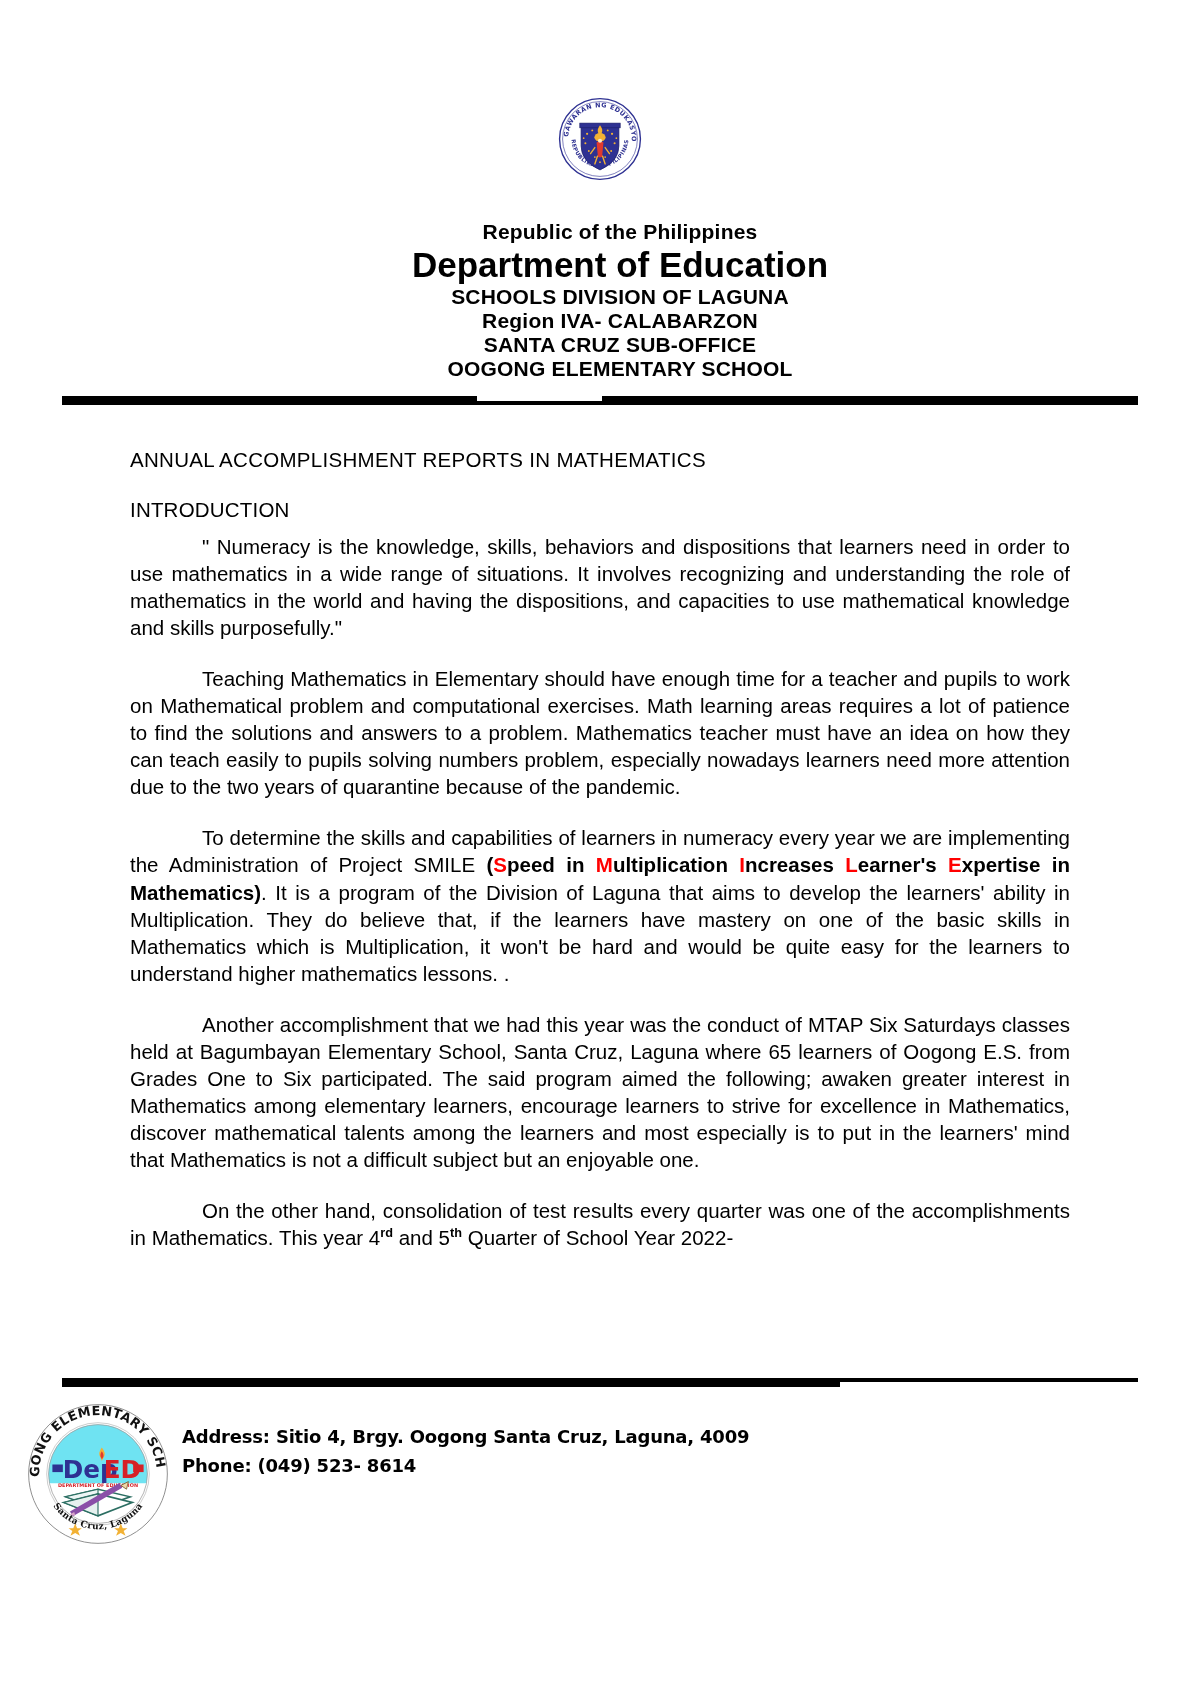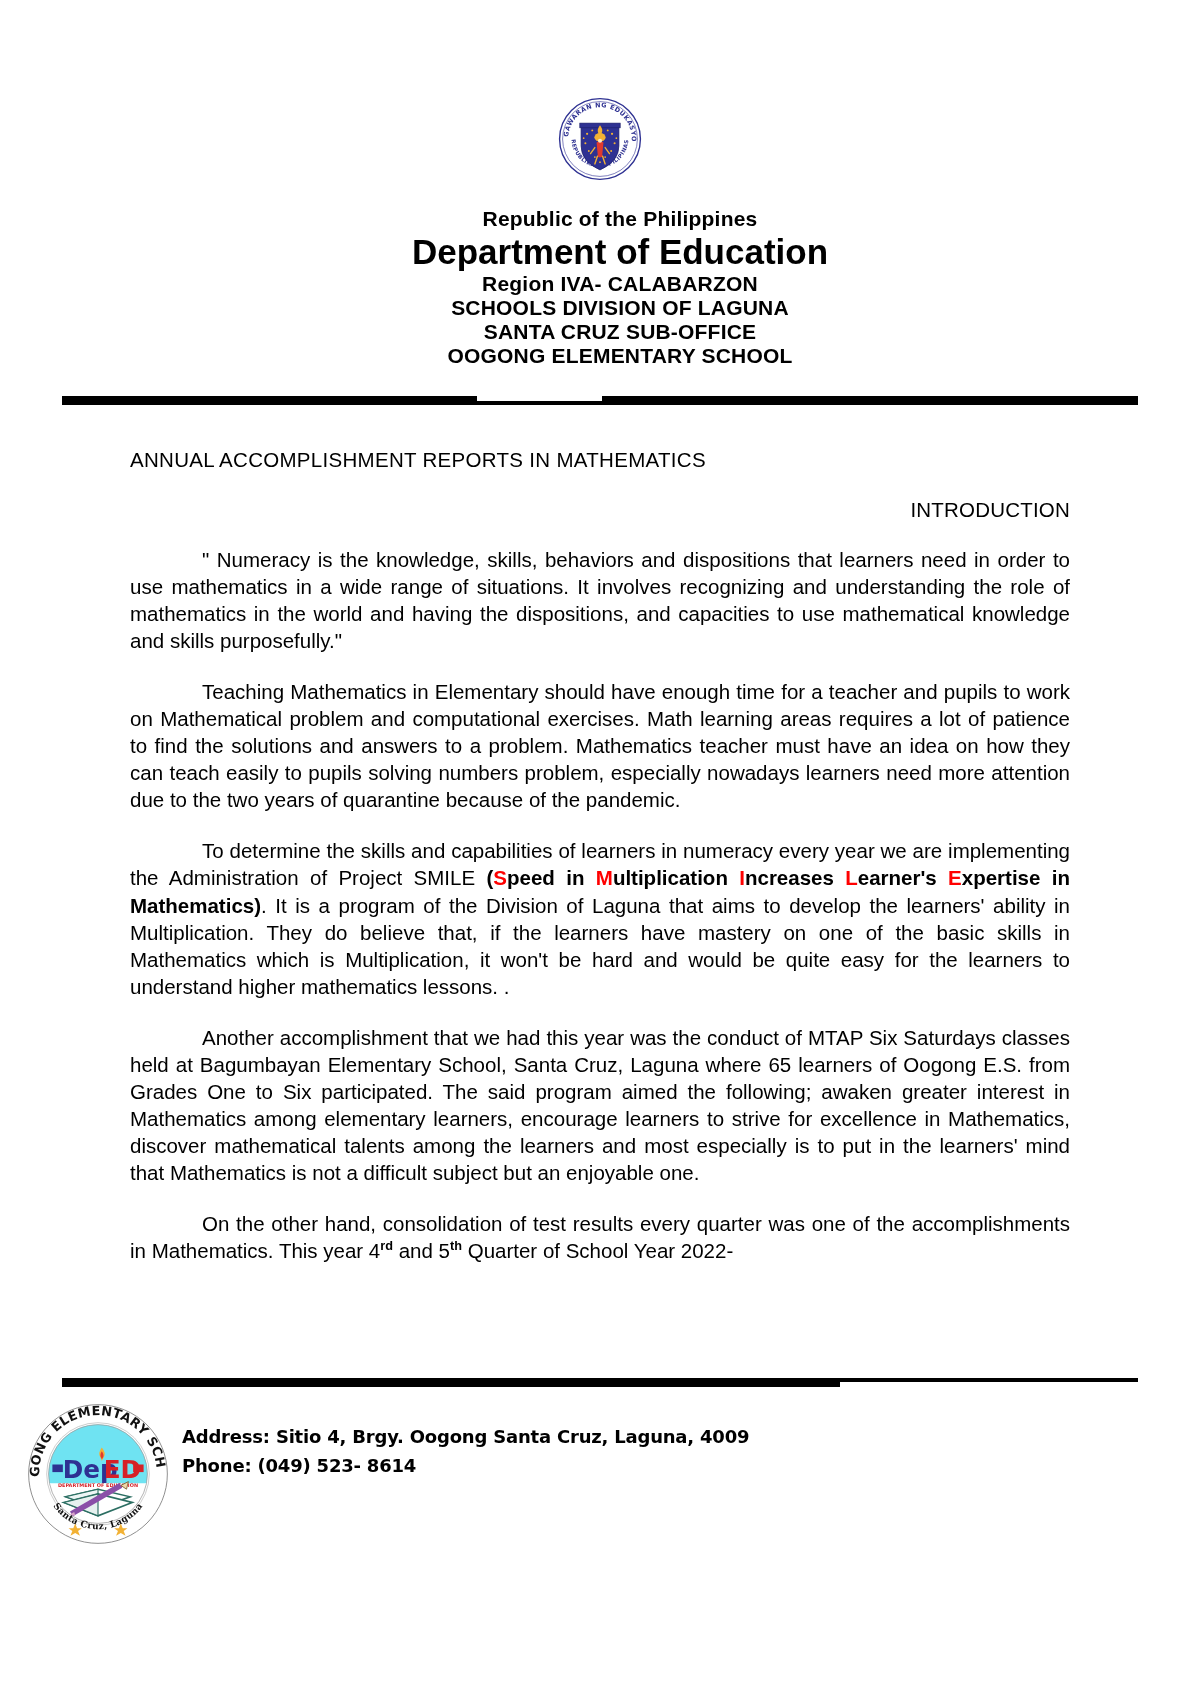--- a/index.html
+++ b/index.html
@@ -38,21 +38,21 @@
     align-items: center;
     justify-content: center;
   }
   .seal {
     width: 86px;
     height: 86px;
     position: relative;
   }
 
   .lh-lines {
-    margin-top: 25px;
+    margin-top: 38px;
     padding-left: 40px;
   }
   .lh-line {
     line-height: 1.14;
     letter-spacing: 0.2px;
   }
   .lh-republic {
     font-size: 21px;
     font-weight: bold;
   }
@@ -100,22 +100,21 @@
     width: 940px;
   }
   .doc-title {
     font-size: 20.5px;
     letter-spacing: 0.3px;
     margin-bottom: 26px;
   }
   .section-heading {
     font-size: 20.5px;
     letter-spacing: 0.2px;
-    margin-bottom: 24px;
-    text-align: right;
+    margin-bottom: 11px;
   }
   p.body-par {
     font-size: 20.5px;
     line-height: 1.32;
     text-align: justify;
     margin: 0 0 24px 0;
     text-indent: 72px;
   }
   p.body-par:last-child { margin-bottom: 0; }
 
@@ -226,22 +225,22 @@
           <circle cx="50" cy="52" r="2.4" fill="#F7E7C9"></circle>
           <path d="M 44,60 l -5,7 M 56,60 l 5,7" stroke="#F2B134" stroke-width="1.6" stroke-linecap="round"></path>
           <path d="M 47,70 l -3,9 M 53,70 l 3,9" stroke="#F2B134" stroke-width="1.6" stroke-linecap="round"></path>
         </svg>
       </div>
     </div>
 
     <div class="lh-lines">
       <div class="lh-line lh-republic">Republic of the Philippines</div>
       <div class="lh-line lh-deped">Department of Education</div>
+      <div class="lh-line lh-division">SCHOOLS DIVISION OF LAGUNA</div>
       <div class="lh-line lh-region">Region IVA- CALABARZON</div>
-      <div class="lh-line lh-division">SCHOOLS DIVISION OF LAGUNA</div>
       <div class="lh-line lh-sub">SANTA CRUZ SUB-OFFICE</div>
       <div class="lh-line lh-school">OOGONG ELEMENTARY SCHOOL</div>
     </div>
   </div>
 
   <div class="header-rule">
     <div class="bar"></div>
     <div class="notch"></div>
   </div>
 

